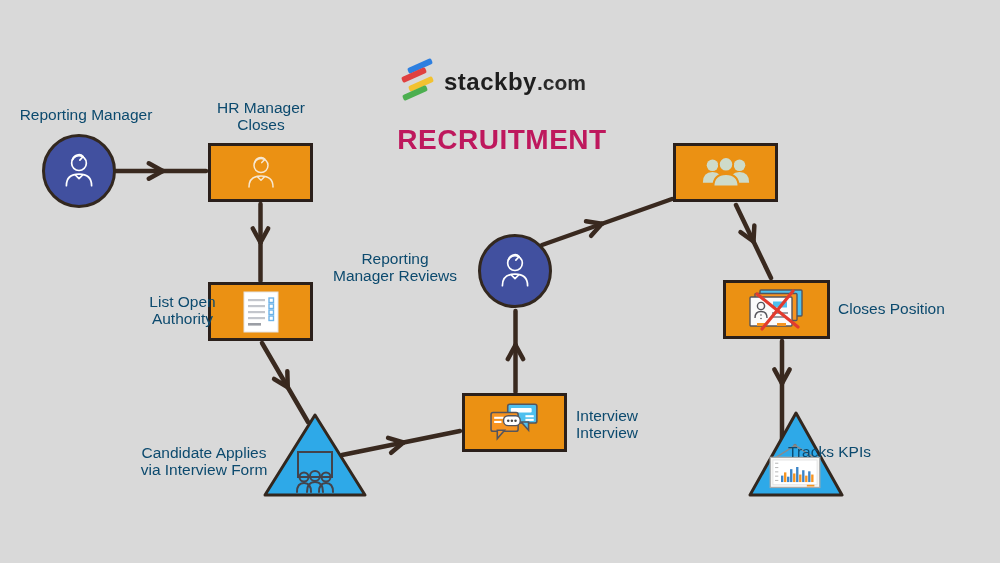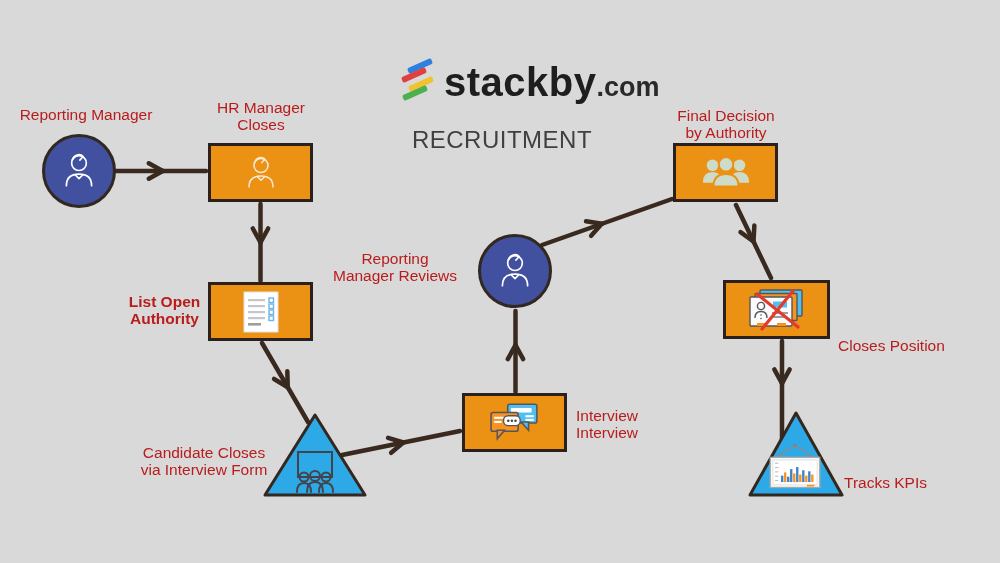--- a/index.html
+++ b/index.html
@@ -12,60 +12,60 @@
 
   
   #logo{position:absolute;left:400px;top:58px;display:flex;align-items:center;}
   #logo-icon{position:relative;width:36px;height:48px;margin-right:8px;}
   .logo-bar{position:absolute;width:26px;height:6px;border-radius:2px;transform:rotate(-24deg);}
   .logo-bar:nth-child(1){left:7px;top:5px;}
   .logo-bar:nth-child(2){left:1px;top:14px;}
   .logo-bar:nth-child(3){left:8px;top:23px;}
   .logo-bar:nth-child(4){left:2px;top:32px;}
   #logo-text{white-space:nowrap;color:#1E1E1E;}
-  #logo-brand{font-size:40px;font-weight:bold;letter-spacing:0.5px;}
-  #logo-suffix{font-size:27px;font-weight:bold;color:#2A2A2A;}
+  #logo-brand{font-size:24px;font-weight:bold;letter-spacing:0.5px;}
+  #logo-suffix{font-size:21px;font-weight:bold;color:#2A2A2A;}
 
   
   #main-title{position:absolute;left:377px;top:128px;width:250px;text-align:center;
-    font-size:24px;line-height:24px;font-weight:normal;color:#404040;letter-spacing:0.5px;}
+    font-size:28px;line-height:24px;font-weight:bold;color:#be185d;letter-spacing:0.5px;}
 
   
   .rect-node{position:absolute;width:105px;height:59px;background:#EB9113;
     border:3px solid #2B201B;box-sizing:border-box;display:flex;align-items:center;justify-content:center;}
   .circle-node{position:absolute;width:74px;height:74px;background:#41509F;border:3px solid #33281F;
     border-radius:50%;box-sizing:border-box;display:flex;align-items:center;justify-content:center;}
   .tri-node{position:absolute;}
   .tri-node svg.shape{position:absolute;left:0;top:0;}
   .node-icon{display:block;}
 
-  .node-label{position:absolute;color:#b91c1c;font-size:15.5px;line-height:16.5px;}
+  .node-label{position:absolute;color:#0c4a6e;font-size:15.5px;line-height:16.5px;}
   .node-label span{display:block;}
   .t-center{text-align:center;}
   .t-left{text-align:left;}
 
   
   #node-reporting-manager{left:42px;top:134px;}
   #label-reporting-manager{left:6px;top:107px;width:160px;}
   #node-hr-manager-reviews{left:208px;top:143px;}
   #label-hr-manager-reviews{left:196px;top:100px;width:130px;}
   #node-list-open-position{left:208px;top:282px;}
-  #label-list-open-position{left:122px;top:294px;width:85px;font-weight:bold;}
+  #label-list-open-position{left:140px;top:294px;width:85px;}
   #node-candidate-applies{left:262px;top:412px;width:106px;height:86px;}
   #label-candidate-applies{left:128px;top:445px;width:152px;}
   #node-interview-scheduled{left:462px;top:393px;}
   #label-interview-scheduled{left:576px;top:408px;width:110px;}
   #node-reporting-manager-reviews{left:478px;top:234px;}
   #label-reporting-manager-reviews{left:332px;top:251px;width:126px;}
   #node-final-decision{left:673px;top:143px;}
   #label-final-decision{left:661px;top:108px;width:130px;}
   #node-closes-position{left:723px;top:280px;width:107px;}
-  #label-closes-position{left:838px;top:301px;width:120px;margin-top:37px;}
+  #label-closes-position{left:838px;top:301px;width:120px;}
   #node-tracks-kpis{left:747px;top:410px;width:98px;height:88px;}
-  #label-tracks-kpis{left:844px;top:444px;width:110px;margin-top:31px;}
+  #label-tracks-kpis{left:788px;top:444px;width:110px;}
 
   .tri-icon{position:absolute;}
   #icon-meeting{left:27px;top:38px;}
   #icon-chart{left:20px;top:32px;}
 </style>
 </head>
 <body>
 
 <div id="canvas">
 
@@ -178,21 +178,21 @@
       <rect x="9" y="2" width="34" height="25"></rect>
       <circle cx="15" cy="27" r="4.5"></circle>
       <path d="M8 42 Q8 33 15 33 Q22 33 22 42"></path>
       <circle cx="37" cy="27" r="4.5"></circle>
       <path d="M30 42 Q30 33 37 33 Q44 33 44 42"></path>
       <circle cx="26" cy="26" r="5"></circle>
       <path d="M18 42 Q18 32 26 32 Q34 32 34 42"></path>
     </svg>
   </div>
   <div class="node-label t-center" id="label-candidate-applies">
-    <span>Candidate Closes</span>
+    <span>Candidate Applies</span>
     <span>via Interview Form</span>
   </div>
 
   <div class="rect-node" id="node-interview-scheduled">
     <svg class="node-icon" width="50" height="40" viewBox="0 0 48 38">
       <rect x="17" y="1" width="28" height="18" rx="2" fill="#4FC0EF" stroke="#55555C" stroke-width="1.5"></rect>
       <polygon points="30,18 37,18 37,26" fill="#4FC0EF" stroke="#55555C" stroke-width="1.5"></polygon>
       <rect x="20" y="4.5" width="20" height="4.5" rx="1" fill="#FFFFFF"></rect>
       <rect x="34" y="11.5" width="8" height="2" fill="#FFFFFF"></rect>
       <rect x="34" y="15" width="8" height="2" fill="#FFFFFF"></rect>
@@ -230,24 +230,20 @@
         <circle cx="14" cy="11" r="6"></circle>
         <path d="M4 29 Q4 18 14 18 Q24 18 24 29 Z"></path>
         <circle cx="42" cy="11" r="6"></circle>
         <path d="M32 29 Q32 18 42 18 Q52 18 52 29 Z"></path>
       </g>
       <g fill="#CEDBC9" stroke="#EB9113" stroke-width="2">
         <circle cx="28" cy="10" r="7.5"></circle>
         <path d="M15 33 Q15 20 28 20 Q41 20 41 33 Z"></path>
       </g>
     </svg>
-  </div>
-  <div class="node-label t-center" id="label-final-decision">
-    <span>Final Decision</span>
-    <span>by Authority</span>
   </div>
 
   <div class="rect-node" id="node-closes-position">
     <svg class="node-icon" width="58" height="42" viewBox="0 0 58 42">
       <rect x="12" y="1" width="42" height="26" rx="1" fill="#4FC0EF" stroke="#55555C" stroke-width="1.4"></rect>
       <rect x="7" y="4.5" width="42" height="27" rx="1" fill="#F79420" stroke="#55555C" stroke-width="1.4"></rect>
       <rect x="2" y="8" width="42" height="29" rx="1" fill="#FBFBFB" stroke="#55555C" stroke-width="1.4"></rect>
       <circle cx="13" cy="17" r="3.6" fill="none" stroke="#55555C" stroke-width="1.4"></circle>
       <path d="M7 29 Q7 22.5 13 22.5 Q19 22.5 19 29" fill="none" stroke="#55555C" stroke-width="1.4"></path>
       <circle cx="13" cy="26" r="0.8" fill="#55555C"></circle>

